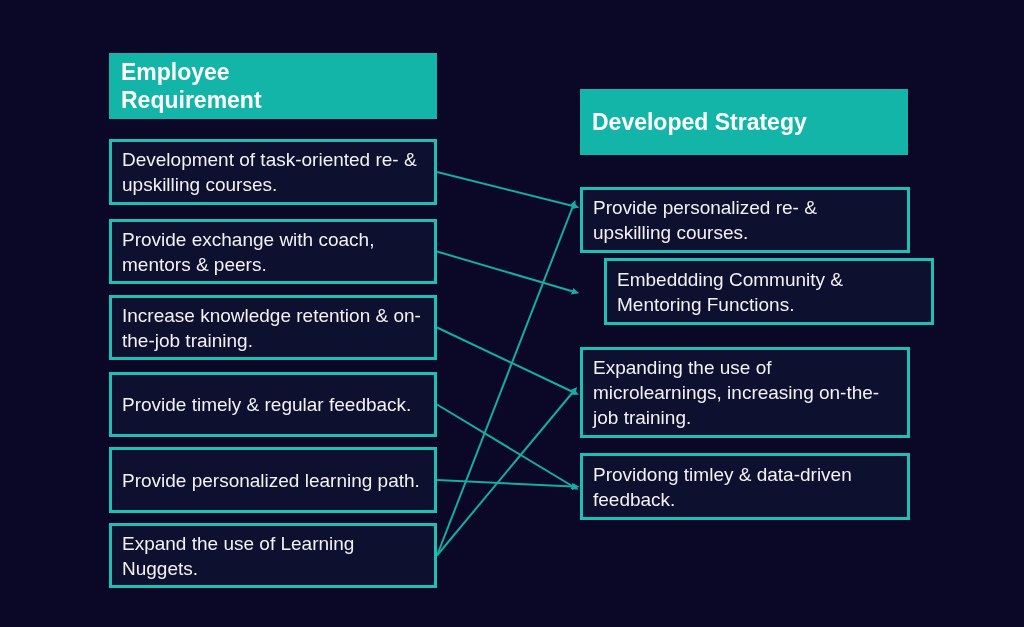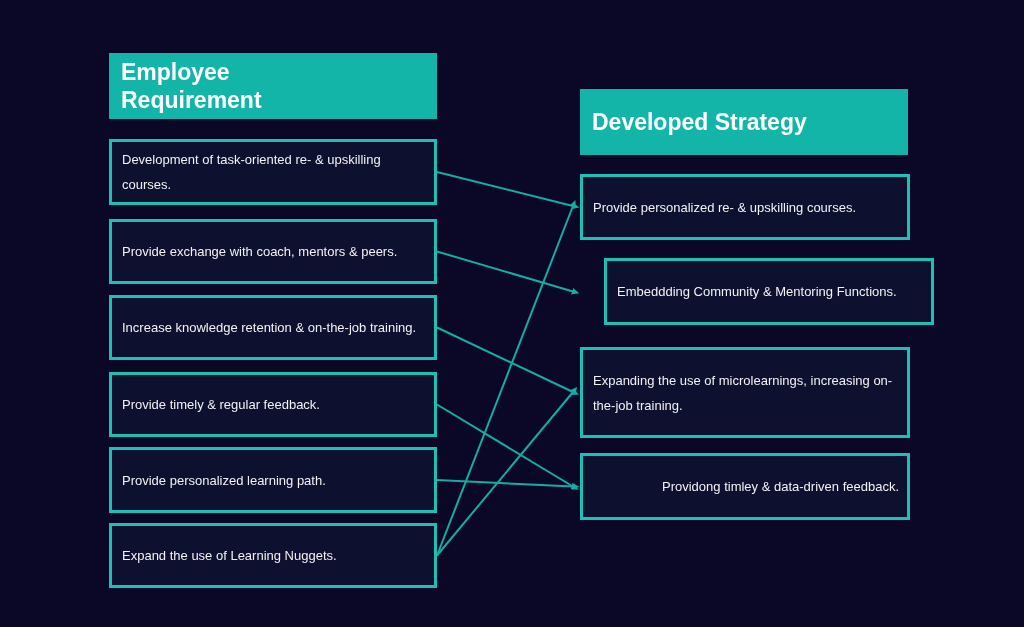--- a/index.html
+++ b/index.html
@@ -23,34 +23,34 @@
     position:absolute;left:109px;width:328px;height:66px;
     background:var(--header-fill);color:var(--header-text);
     font-weight:bold;font-size:23px;line-height:28px;
     display:flex;align-items:center;box-sizing:border-box;padding:0 12px;
   }
   #rhdr{left:580px;}
   #lhdr .hdr-label{display:block;width:185px;}
   .box{
     position:absolute;box-sizing:border-box;
     border:3px solid var(--box-border);background:var(--box-fill);
-    color:var(--text);font-size:13px;line-height:25px;
+    color:var(--text);font-size:19px;line-height:25px;
     display:flex;align-items:center;padding:2px 8px 2px 10px;
   }
   .lbox{left:109px;width:328px;}
   .rbox{left:580px;width:330px;}
   #lbox-0{top:139px;height:66px;}
   #lbox-1{top:219px;height:65px;}
   #lbox-2{top:295px;height:65px;}
   #lbox-3{top:372px;height:65px;}
   #lbox-4{top:447px;height:66px;}
   #lbox-5{top:523px;height:65px;}
   #lhdr{top:53px;}
   #rhdr{top:53px;margin-top:36px;}
-  #rbox-0{top:174px;height:66px;}
+  #rbox-0{top:187px;height:66px;}
   #rbox-1{top:258px;height:67px;margin-left:24px;}
   #rbox-2{top:347px;height:91px;align-items:center;}
   #rbox-3{top:453px;height:67px;justify-content:flex-end;}
 </style>
 </head>
 <body>
 
 <div id="stage">
 
   <svg id="connectors" width="1024" height="627">

